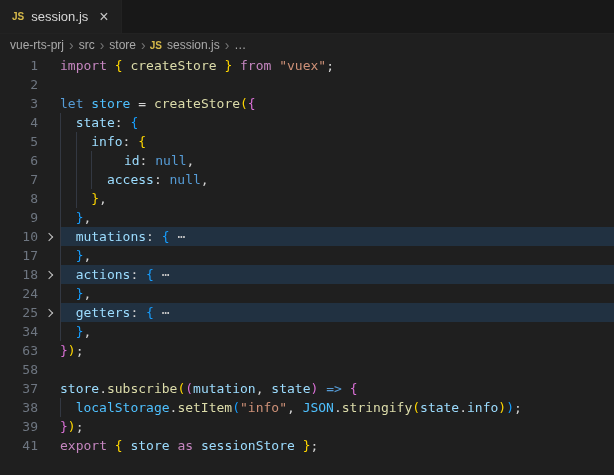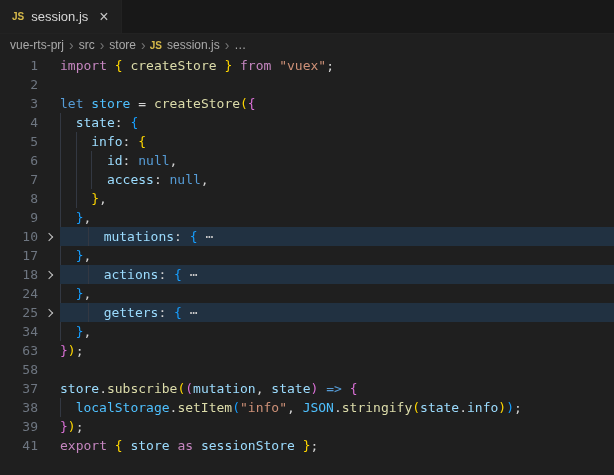--- a/index.html
+++ b/index.html
@@ -25,21 +25,21 @@
 
   
   .editor { flex:1; font-family:"DejaVu Sans Mono","Liberation Mono",monospace;
             font-size:13px; line-height:19px; color:#d4d4d4; overflow:hidden; }
   .line { display:flex; height:19px; white-space:pre; }
   .ln { width:38px; flex:none; text-align:right; color:#6e7681; user-select:none; }
   .fold-col { width:22px; flex:none; display:flex; align-items:center; justify-content:center; }
   .chev { width:6px; height:6px; border-right:1.4px solid #c5c5c5; border-bottom:1.4px solid #c5c5c5;
           transform:rotate(-45deg); display:block; }
   .content { flex:1; }
-  .line.folded .content { background:rgba(38,79,120,0.38);padding-left:28px; }
+  .line.folded .content { background:rgba(38,79,120,0.38); }
   .ind { display:inline-block; width:2ch; height:19px; vertical-align:top;
          box-shadow:inset 1px 0 0 #333842; }
 </style>
 </head>
 <body>
 
 <div class="window">
 
   <div class="tab-strip">
     <div class="tab">
@@ -62,21 +62,21 @@
       <span class="bc-item">…</span>
     </div>
 
   <div class="editor">
     <div id="code-lines">
         <div class="line"><span class="ln">1</span><span class="fold-col"></span><span class="content"><span style="color: rgb(197, 134, 192);">import</span><span style="color: rgb(212, 212, 212);"> </span><span style="color: rgb(255, 215, 0);">{</span><span style="color: rgb(220, 220, 170);"> createStore </span><span style="color: rgb(255, 215, 0);">}</span><span style="color: rgb(212, 212, 212);"> </span><span style="color: rgb(197, 134, 192);">from</span><span style="color: rgb(212, 212, 212);"> </span><span style="color: rgb(206, 145, 120);">"vuex"</span><span style="color: rgb(212, 212, 212);">;</span></span></div>
         <div class="line"><span class="ln">2</span><span class="fold-col"></span><span class="content"></span></div>
         <div class="line"><span class="ln">3</span><span class="fold-col"></span><span class="content"><span style="color: rgb(86, 156, 214);">let</span><span style="color: rgb(212, 212, 212);"> </span><span style="color: rgb(79, 193, 255);">store</span><span style="color: rgb(212, 212, 212);"> = </span><span style="color: rgb(220, 220, 170);">createStore</span><span style="color: rgb(255, 215, 0);">(</span><span style="color: rgb(218, 112, 214);">{</span></span></div>
         <div class="line"><span class="ln">4</span><span class="fold-col"></span><span class="content"><span class="ind"></span><span style="color: rgb(156, 220, 254);">state</span><span style="color: rgb(212, 212, 212);">: </span><span style="color: rgb(23, 159, 255);">{</span></span></div>
         <div class="line"><span class="ln">5</span><span class="fold-col"></span><span class="content"><span class="ind"></span><span class="ind"></span><span style="color: rgb(156, 220, 254);">info</span><span style="color: rgb(212, 212, 212);">: </span><span style="color: rgb(255, 215, 0);">{</span></span></div>
-        <div class="line"><span class="ln">6</span><span class="fold-col"></span><span class="content"><span class="ind"></span><span class="ind"></span><span class="ind"></span><span style="color: rgb(156, 220, 254);">id</span><span style="color: rgb(212, 212, 212);">: </span><span style="color: rgb(86, 156, 214);">null</span><span style="color: rgb(212, 212, 212);">,</span></span></div>
+        <div class="line"><span class="ln">6</span><span class="fold-col"></span><span class="content"><span class="ind"></span><span class="ind"></span><span class="ind"></span><span style="color: rgb(156, 220, 254); margin-left: 17px;">id</span><span style="color: rgb(212, 212, 212);">: </span><span style="color: rgb(86, 156, 214);">null</span><span style="color: rgb(212, 212, 212);">,</span></span></div>
         <div class="line"><span class="ln">7</span><span class="fold-col"></span><span class="content"><span class="ind"></span><span class="ind"></span><span class="ind"></span><span style="color: rgb(156, 220, 254); text-align: center;">access</span><span style="color: rgb(212, 212, 212);">: </span><span style="color: rgb(86, 156, 214);">null</span><span style="color: rgb(212, 212, 212);">,</span></span></div>
         <div class="line"><span class="ln">8</span><span class="fold-col"></span><span class="content"><span class="ind"></span><span class="ind"></span><span style="color: rgb(255, 215, 0);">}</span><span style="color: rgb(212, 212, 212);">,</span></span></div>
         <div class="line"><span class="ln">9</span><span class="fold-col"></span><span class="content"><span class="ind"></span><span style="color: rgb(23, 159, 255);">}</span><span style="color: rgb(212, 212, 212);">,</span></span></div>
         <div class="line folded"><span class="ln">10</span><span class="fold-col"><span class="chev"></span></span><span class="content"><span class="ind"></span><span style="color: rgb(156, 220, 254);">mutations</span><span style="color: rgb(212, 212, 212);">: </span><span style="color: rgb(23, 159, 255);">{</span><span style="color: rgb(212, 212, 212);"> </span><span style="color: rgb(200, 200, 200);">⋯</span></span></div>
         <div class="line"><span class="ln">17</span><span class="fold-col"></span><span class="content"><span class="ind"></span><span style="color: rgb(23, 159, 255);">}</span><span style="color: rgb(212, 212, 212);">,</span></span></div>
         <div class="line folded"><span class="ln">18</span><span class="fold-col"><span class="chev"></span></span><span class="content"><span class="ind"></span><span style="color: rgb(156, 220, 254);">actions</span><span style="color: rgb(212, 212, 212);">: </span><span style="color: rgb(23, 159, 255);">{</span><span style="color: rgb(212, 212, 212);"> </span><span style="color: rgb(200, 200, 200);">⋯</span></span></div>
         <div class="line"><span class="ln">24</span><span class="fold-col"></span><span class="content"><span class="ind"></span><span style="color: rgb(23, 159, 255);">}</span><span style="color: rgb(212, 212, 212);">,</span></span></div>
         <div class="line folded"><span class="ln">25</span><span class="fold-col"><span class="chev"></span></span><span class="content"><span class="ind"></span><span style="color: rgb(156, 220, 254);">getters</span><span style="color: rgb(212, 212, 212);">: </span><span style="color: rgb(23, 159, 255);">{</span><span style="color: rgb(212, 212, 212);"> </span><span style="color: rgb(200, 200, 200);">⋯</span></span></div>
         <div class="line"><span class="ln">34</span><span class="fold-col"></span><span class="content"><span class="ind"></span><span style="color: rgb(23, 159, 255);">}</span><span style="color: rgb(212, 212, 212);">,</span></span></div>
         <div class="line"><span class="ln">63</span><span class="fold-col"></span><span class="content"><span style="color: rgb(218, 112, 214);">}</span><span style="color: rgb(255, 215, 0);">)</span><span style="color: rgb(212, 212, 212);">;</span></span></div>

